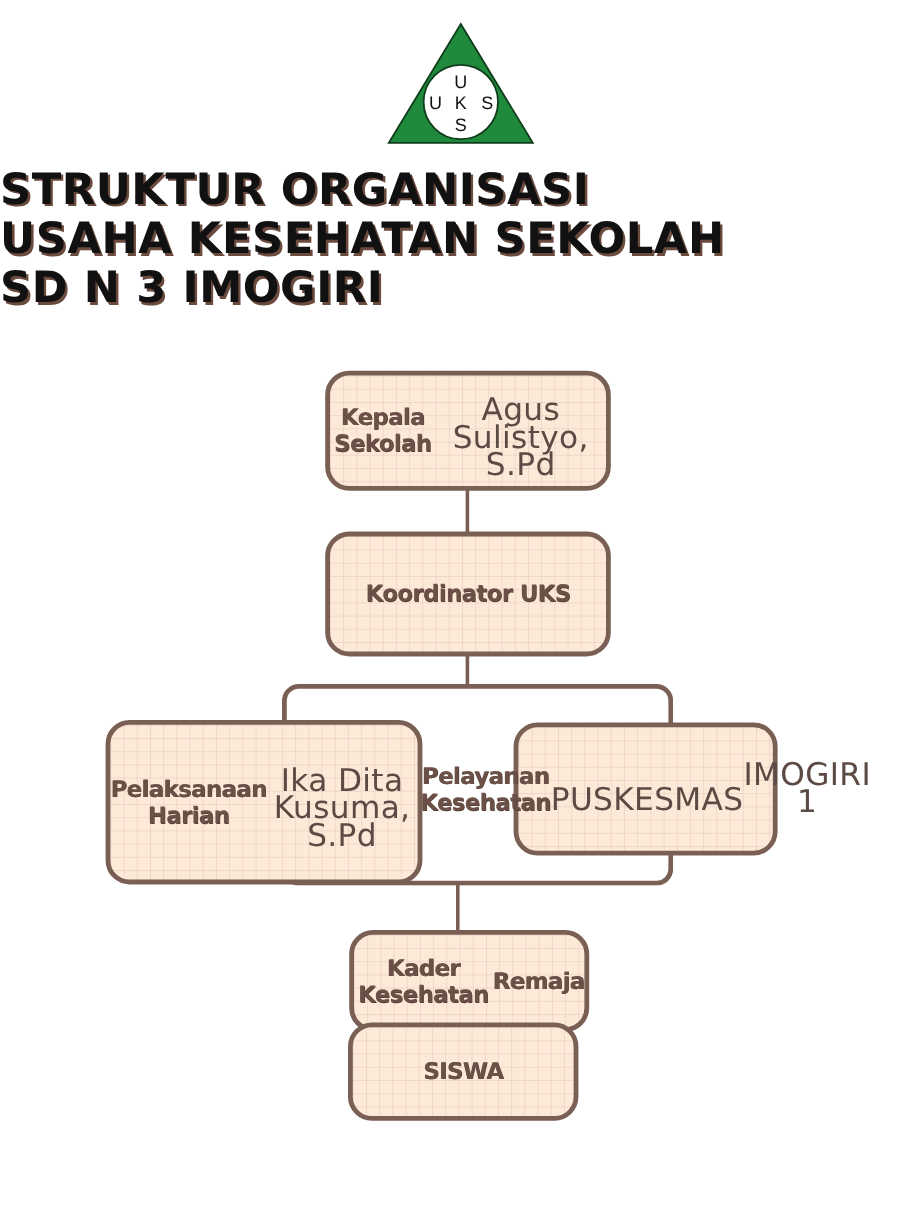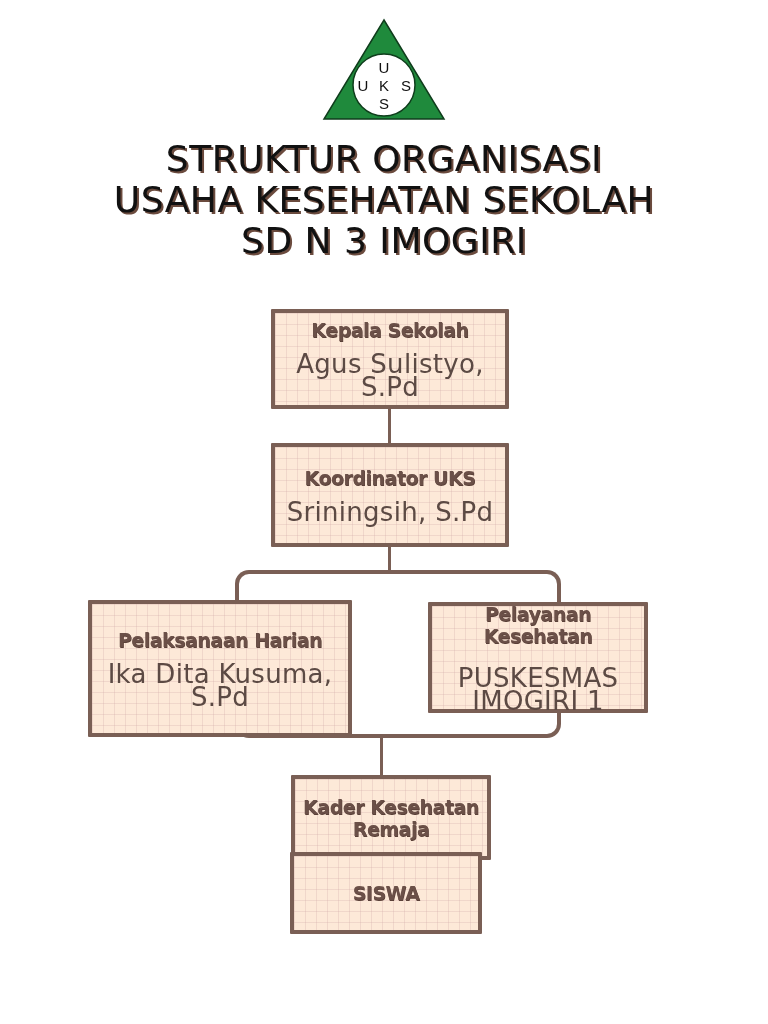--- a/index.html
+++ b/index.html
@@ -3,36 +3,36 @@
 <meta charset="utf-8">
 <style>
   html, body { margin: 0; padding: 0; }
   body {
     width: 768px; height: 1024px; background: #ffffff;
     position: relative; overflow: hidden;
     font-family: "DejaVu Sans", sans-serif;
   }
   .logo { position: absolute; left: 322px; top: 18px; width: 124px; height: 104px; }
   .title {
-    position: absolute; left: 0; top: 138px; width: 768px; text-align: center;
-    font-family: "DejaVu Sans", sans-serif; font-weight: normal;
+    position: absolute; left: 0; top: 138px; width: 768px; text-align: left;
+    font-family: "DejaVu Sans", sans-serif; font-weight: bold;
     font-size: 36px; line-height: 41px; color: #111;
     letter-spacing: 0.5px;
     text-shadow: 2px 2px 0 #6b4b3e;
   }
   .title div { white-space: nowrap; }
   .node {
     position: absolute; box-sizing: border-box;
-    border: 4px solid #7a5f55; border-radius: 1px;
+    border: 4px solid #7a5f55; border-radius: 20px;
     background-color: #fde9d8;
     background-image:
       linear-gradient(rgba(215,180,175,0.35) 1px, transparent 1px),
       linear-gradient(90deg, rgba(215,180,175,0.35) 1px, transparent 1px);
     background-size: 11px 11px;
-    display: flex; flex-direction: column; align-items: center; justify-content: center;
+    display: flex; flex-direction: row; align-items: center; justify-content: center;
     text-align: center; color: #6b5048;
   }
   .node .role {
     font-family: "DejaVu Sans", sans-serif; font-weight: bold;
     font-size: 19px; line-height: 22px; color: #6b5048; letter-spacing: -0.5px;
     text-shadow: 0.5px 0.5px 0 #5a4038;
   }
   .node .person {
     font-family: "DejaVu Sans", sans-serif; font-size: 26px; line-height: 23px;
     color: #5c4a44; margin-top: 12px; letter-spacing: 0.3px;
@@ -71,21 +71,20 @@
 <div class="line" style="left:380px; top:736px; width:3px; height:42px;"></div>
 <div class="line" style="left:380px; top:856px; width:3px; height:26px;"></div>
 
 <div class="node" style="left:271px; top:309px; width:238px; height:100px;">
   <div class="role">Kepala Sekolah</div>
   <div class="person">Agus Sulistyo, S.Pd</div>
 </div>
 
 <div class="node" style="left:271px; top:443px; width:238px; height:104px;text-align:right;">
   <div class="role">Koordinator UKS</div>
-  <div class="person">Sriningsih, S.Pd</div>
 </div>
 
 <div class="node" style="left:88px; top:600px; width:264px; height:137px;">
   <div class="role">Pelaksanaan Harian</div>
   <div class="person">Ika Dita Kusuma, S.Pd</div>
 </div>
 
 <div class="node" style="left:428px; top:602px; width:220px; height:111px;">
   <div class="role">Pelayanan Kesehatan</div>
   <div class="person tight">PUSKESMAS</div>

